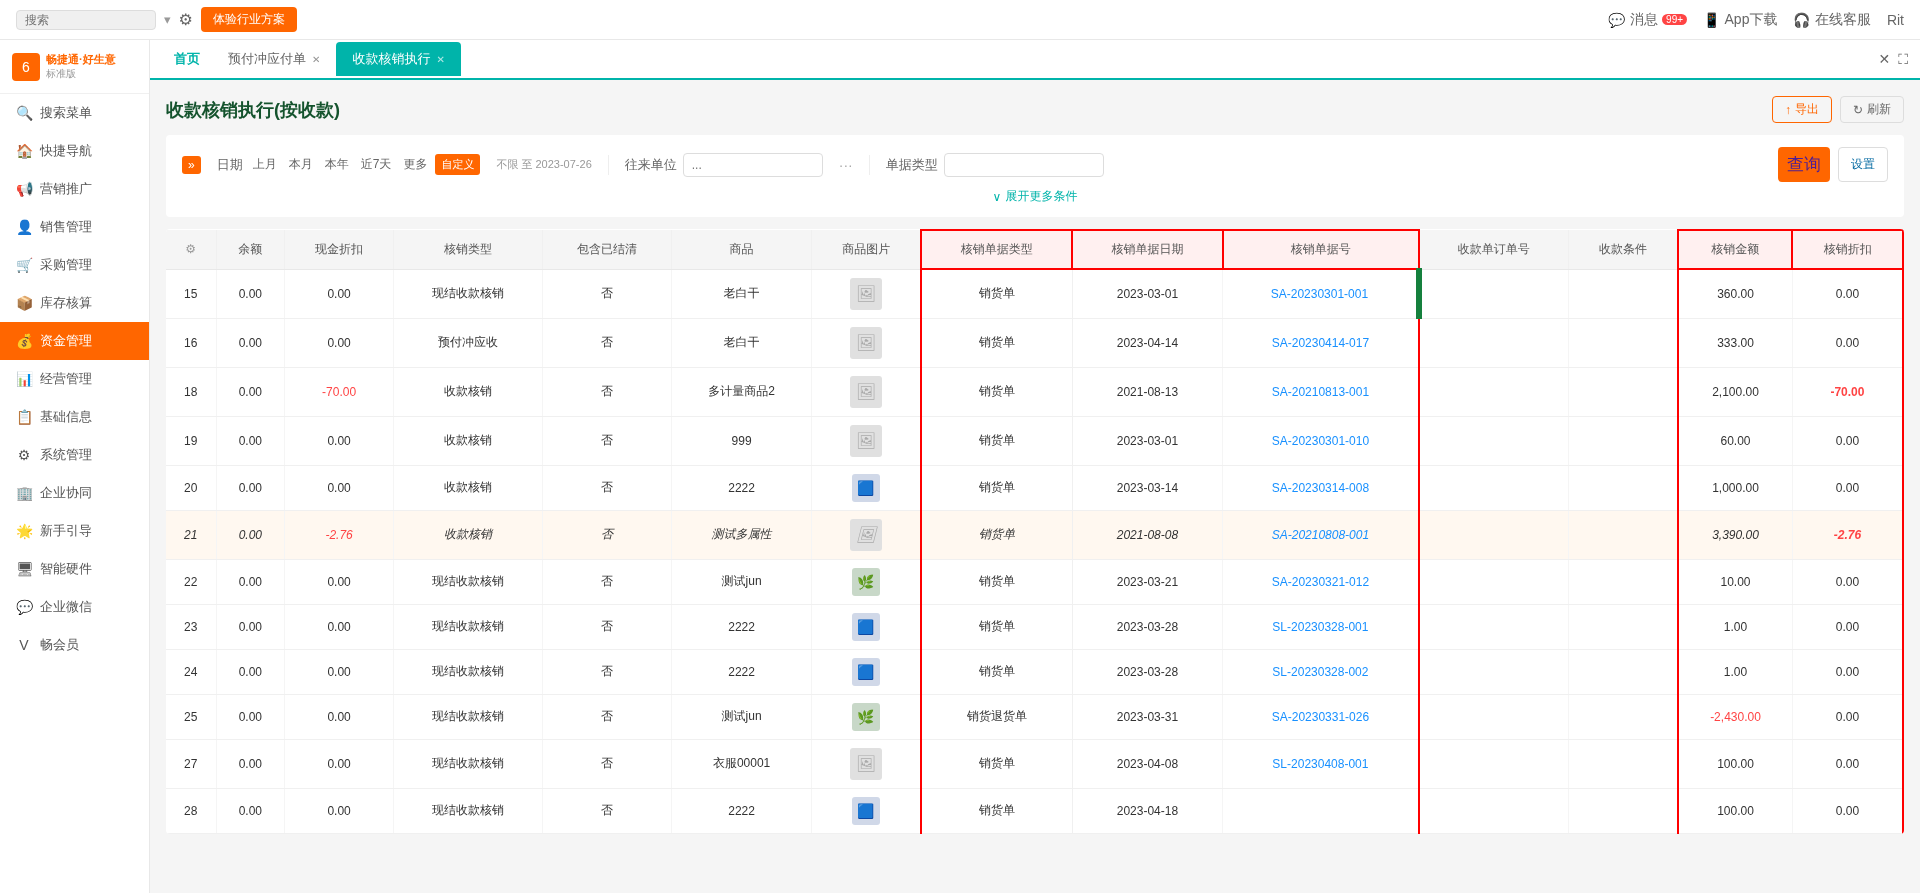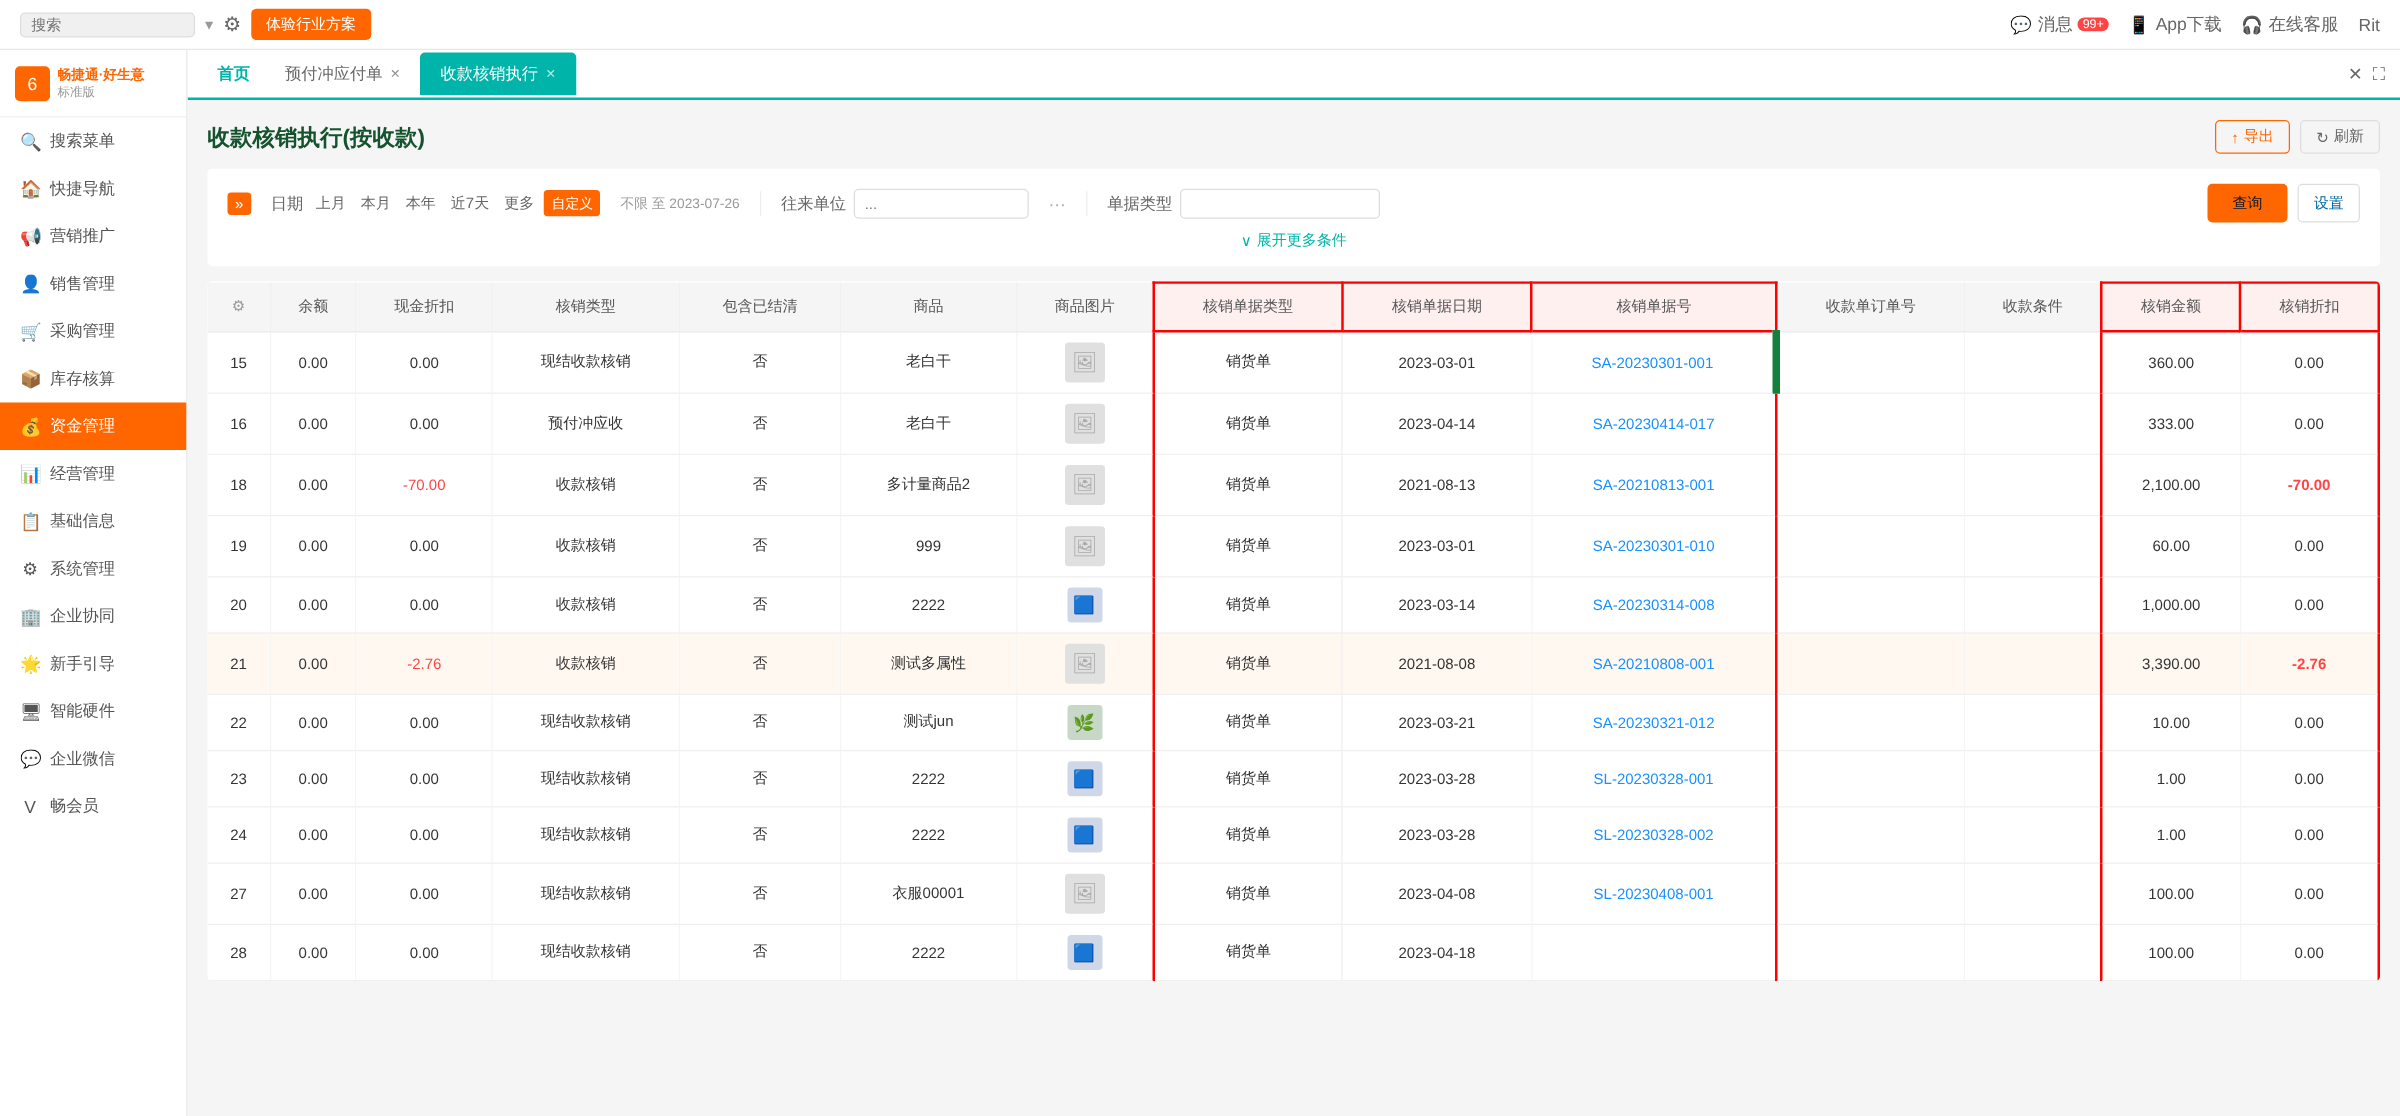--- a/index.html
+++ b/index.html
@@ -51,31 +51,31 @@
     .filter-bar { background: #fff; border-radius: 4px; padding: 12px 16px; margin-bottom: 12px; }
     .filter-row { display: flex; align-items: center; gap: 16px; flex-wrap: wrap; }
     .filter-item { display: flex; align-items: center; gap: 6px; }
     .filter-label { color: #666; font-size: 13px; white-space: nowrap; }
     .filter-date-btns { display: flex; gap: 4px; }
     .date-btn { background: none; border: none; color: #666; font-size: 12px; cursor: pointer; padding: 2px 4px; }
     .date-btn-custom { background: #ff6600; color: #fff; border-radius: 3px; padding: 1px 6px; font-size: 11px; border: none; cursor: pointer; }
     .filter-divider { width: 1px; height: 20px; background: #eee; }
     .filter-select { border: 1px solid #ddd; border-radius: 4px; padding: 4px 24px 4px 8px; font-size: 12px; color: #333; background: #fff; appearance: none; min-width: 120px; cursor: pointer; }
     .filter-input { border: 1px solid #ddd; border-radius: 4px; padding: 4px 8px; font-size: 12px; color: #333; background: #fff; min-width: 140px; }
-    .btn-query { background: #ff6600; color: #0f172a; border: none; border-radius: 4px; padding: 6px 20px; font-size: 12px; cursor: pointer; }
+    .btn-query { background: #ff6600; color: #4c1d95; border: none; border-radius: 4px; padding: 6px 9px; font-size: 17px; cursor: pointer; }
     .btn-setting { background: none; border: 1px solid #ddd; color: #0369a1; border-radius: 4px; padding: 6px 12px; font-size: 12px; cursor: pointer; }
     .expand-more { display: flex; align-items: center; gap: 4px; color: #00b4aa; font-size: 12px; cursor: pointer; justify-content: center; margin-top: 6px; }
 
     
     .table-container { background: #fff; border-radius: 4px; overflow: auto; position: relative; }
     table { width: 100%; border-collapse: collapse; font-size: 12px; }
     thead tr { background: #f5f5f5; }
     th { padding: 10px 8px; text-align: center; color: #555; font-weight: normal; border-bottom: 1px solid #e8e8e8; border-right: 1px solid #f0f0f0; white-space: nowrap; }
     td { padding: 8px 8px; text-align: center; border-bottom: 1px solid #f0f0f0; border-right: 1px solid #f5f5f5; white-space: nowrap; }
-    tr.highlighted td { background: #fff8f0; }
+    tr.highlighted td { background: #fff8f0; font-style: italic; }
     .link-text { color: #1890ff; cursor: pointer; text-decoration: none; }
     .negative { color: #ff4444; }
     .highlight-negative { color: #ff4444; font-weight: bold; }
 
     
     .img-placeholder { width: 32px; height: 32px; background: #e0e0e0; border-radius: 3px; display: inline-flex; align-items: center; justify-content: center; color: #aaa; font-size: 16px; }
     .img-placeholder-small { width: 28px; height: 28px; background: #d0d8e8; border-radius: 3px; display: inline-flex; align-items: center; justify-content: center; color: #8899bb; font-size: 14px; }
 
     
     .table-container::-webkit-scrollbar { height: 6px; width: 6px; }
@@ -419,20 +419,36 @@
       <td><div class="img-placeholder-small" style="background:#d0d8e8;color:#4466aa;">🟦</div></td>
       <td style="border-left:2px solid #ff0000;border-right:1px solid #f0f0f0;">销货单</td>
       <td>2023-03-28</td>
       <td style="border-right:2px solid #ff0000;"><a class="link-text">SL-20230328-002</a></td>
       <td></td>
       <td></td>
       <td class="" style="border-left:2px solid #ff0000;">1.00</td>
       <td class="" style="border-right:2px solid #ff0000;">0.00</td>
     </tr>
               <tr>
+      <td>25</td>
+      <td>0.00</td>
+      <td class="">0.00</td>
+      <td>现结收款核销</td>
+      <td>否</td>
+      <td>测试jun</td>
+      <td><div class="img-placeholder-small" style="background:#c8d8c8;color:#669966;">🌿</div></td>
+      <td style="border-left:2px solid #ff0000;border-right:1px solid #f0f0f0;">销货退货单</td>
+      <td>2023-03-31</td>
+      <td style="border-right:2px solid #ff0000;"><a class="link-text">SA-20230331-026</a></td>
+      <td></td>
+      <td></td>
+      <td class="negative" style="border-left:2px solid #ff0000;">-2,430.00</td>
+      <td class="" style="border-right:2px solid #ff0000;">0.00</td>
+    </tr>
+              <tr>
       <td>27</td>
       <td>0.00</td>
       <td class="">0.00</td>
       <td>现结收款核销</td>
       <td>否</td>
       <td>衣服00001</td>
       <td><div class="img-placeholder" style="background:#e0e0e0;">🖼</div></td>
       <td style="border-left:2px solid #ff0000;border-right:1px solid #f0f0f0;">销货单</td>
       <td>2023-04-08</td>
       <td style="border-right:2px solid #ff0000;"><a class="link-text">SL-20230408-001</a></td>

